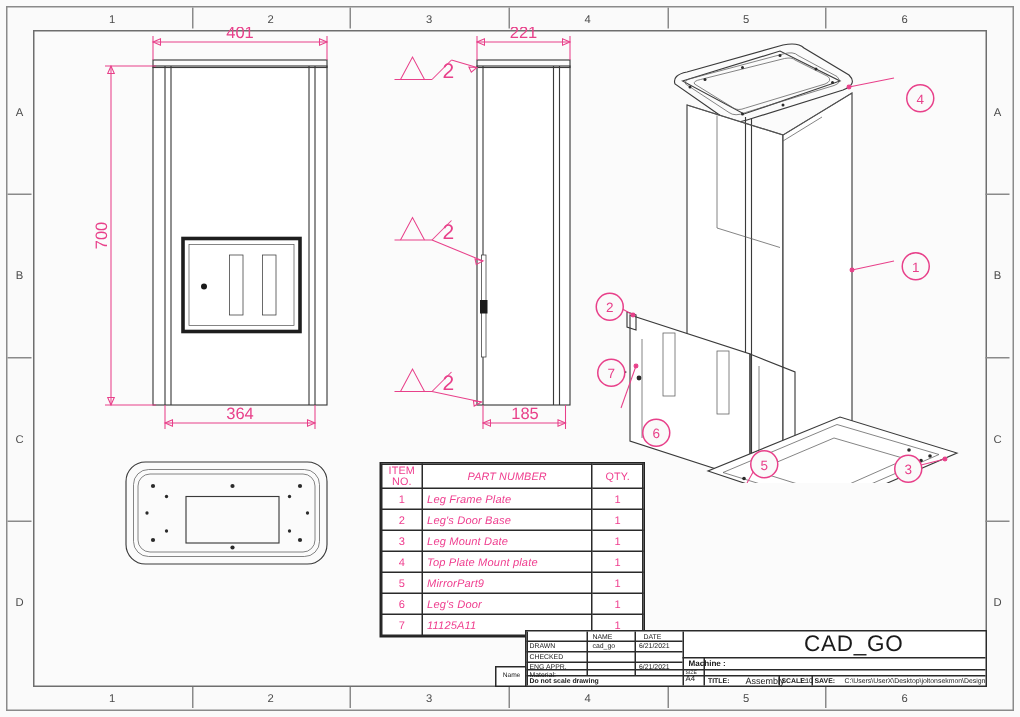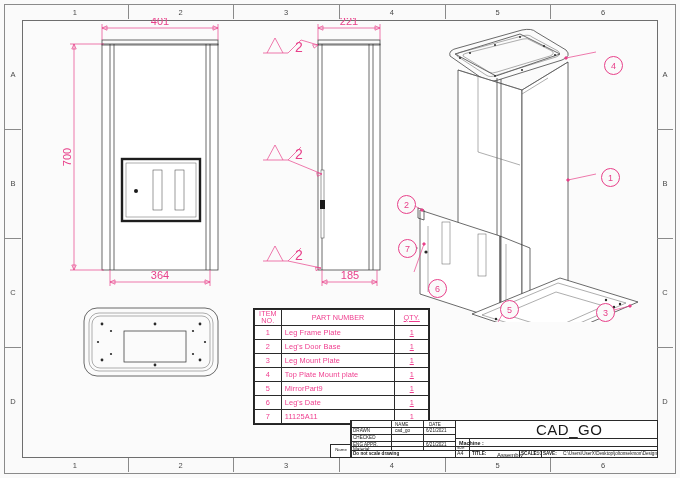--- a/index.html
+++ b/index.html
@@ -21,22 +21,22 @@
   .obj{stroke:#3a3a3a;fill:none;stroke-width:.75;}
   .objf{stroke:#3a3a3a;stroke-width:.75;fill:#ffffff;}
   .thin{stroke:#5c5c5c;fill:none;stroke-width:.5;}
   
   #bom{left:253px;top:308px;width:175px;border:1px solid #222;border-collapse:collapse;background:#fff;}
   #bom table{border-collapse:collapse;width:175px;}
   #bom td,#bom th{border:.7px solid #2a2a2a;color:#ef3d8e;font-size:7.4px;
       padding:0;height:13px;font-weight:400;letter-spacing:.1px;}
   #bom th{font-size:7.2px;line-height:7.4px;margin-top:28px;}
   .c-item{width:26px;text-align:center;}
-  .c-part{width:112px;text-align:left;padding-left:3px !important;}
-  .c-qty{width:33px;text-align:center;text-decoration:underline;}
+  .c-part{width:112px;text-align:left;padding-left:3px !important;font-style:italic;}
+  .c-qty{width:33px;text-align:center;}
   th.c-part{text-align:center;padding-left:0 !important;}
   
   #titleblock{left:350px;top:420px;width:306px;height:36px;border:.8px solid #2a2a2a;background:#fff;}
   .tb{position:absolute;font-size:4.6px;color:#1a1a1a;line-height:1.05;}
   .tbline{position:absolute;background:#2a2a2a;}
   .tbbold{font-weight:bold;}
   #cadgo{font-size:15px;color:#1a1a1a;letter-spacing:.5px;}
   .balloon{position:absolute;width:17px;height:17px;border:.8px solid #e8408a;border-radius:50%;
       color:#e8408a;font-size:9px;display:flex;align-items:center;justify-content:center;background:#fafafa;}
 </style>
@@ -350,36 +350,36 @@
             <td class="c-part">Leg Frame Plate</td>
             <td class="c-qty">1</td>
           </tr>
           <tr>
             <td class="c-item">2</td>
             <td class="c-part">Leg's Door Base</td>
             <td class="c-qty">1</td>
           </tr>
           <tr>
             <td class="c-item">3</td>
-            <td class="c-part">Leg Mount Plate</td>
+            <td class="c-part">Leg Mount Date</td>
             <td class="c-qty">1</td>
           </tr>
           <tr>
             <td class="c-item">4</td>
             <td class="c-part">Top Plate Mount plate</td>
             <td class="c-qty">1</td>
           </tr>
           <tr>
             <td class="c-item">5</td>
             <td class="c-part">MirrorPart9</td>
             <td class="c-qty">1</td>
           </tr>
           <tr>
             <td class="c-item">6</td>
-            <td class="c-part">Leg's Date</td>
+            <td class="c-part">Leg's Door</td>
             <td class="c-qty">1</td>
           </tr>
           <tr>
             <td class="c-item">7</td>
             <td class="c-part">11125A11</td>
             <td class="c-qty">1</td>
           </tr>
         </tbody>
     </table>
   </div>

